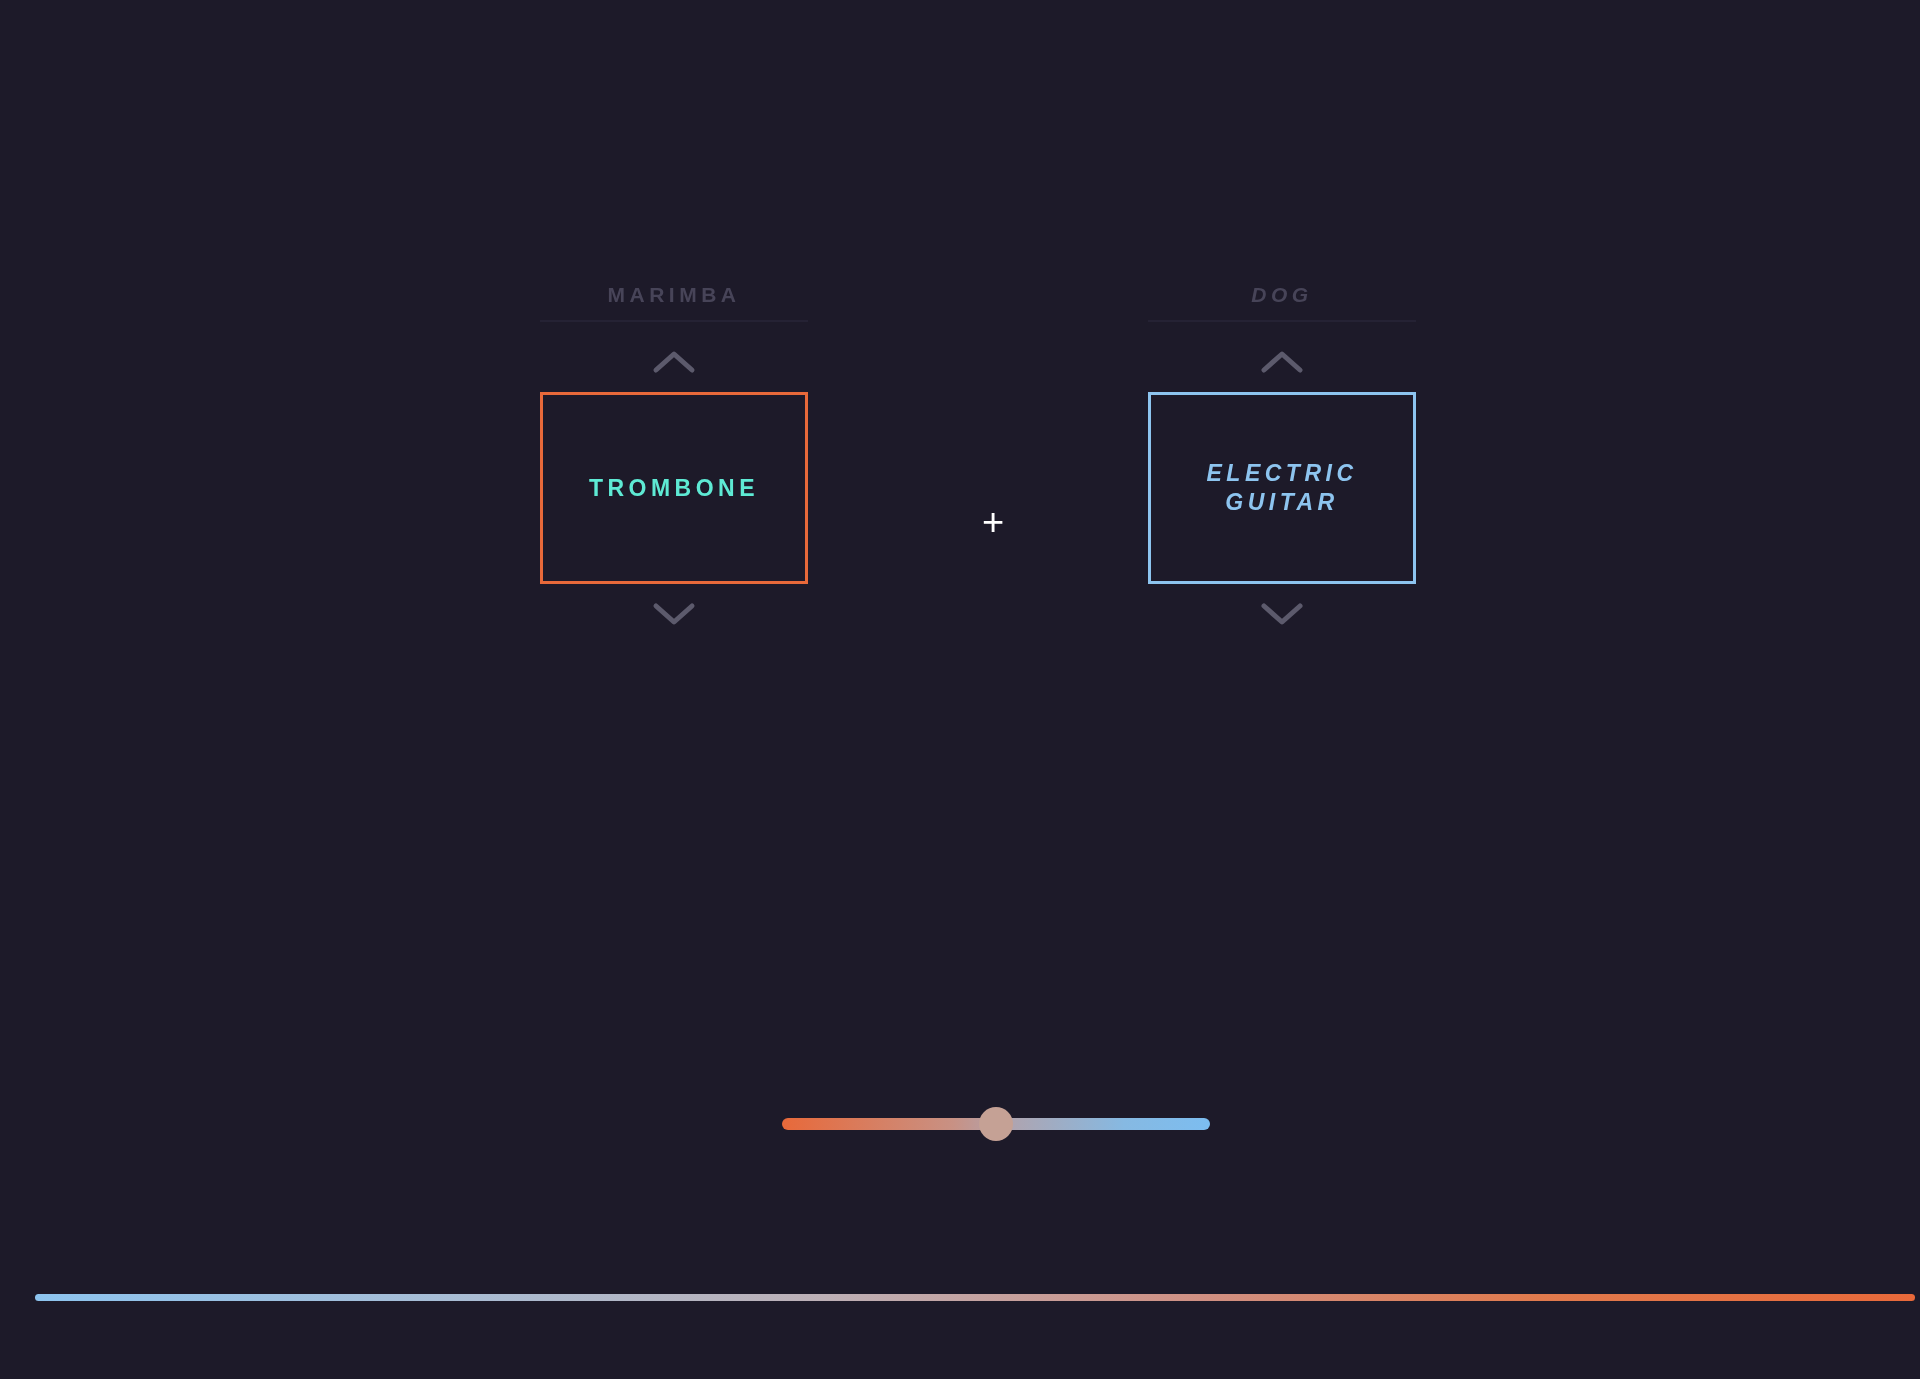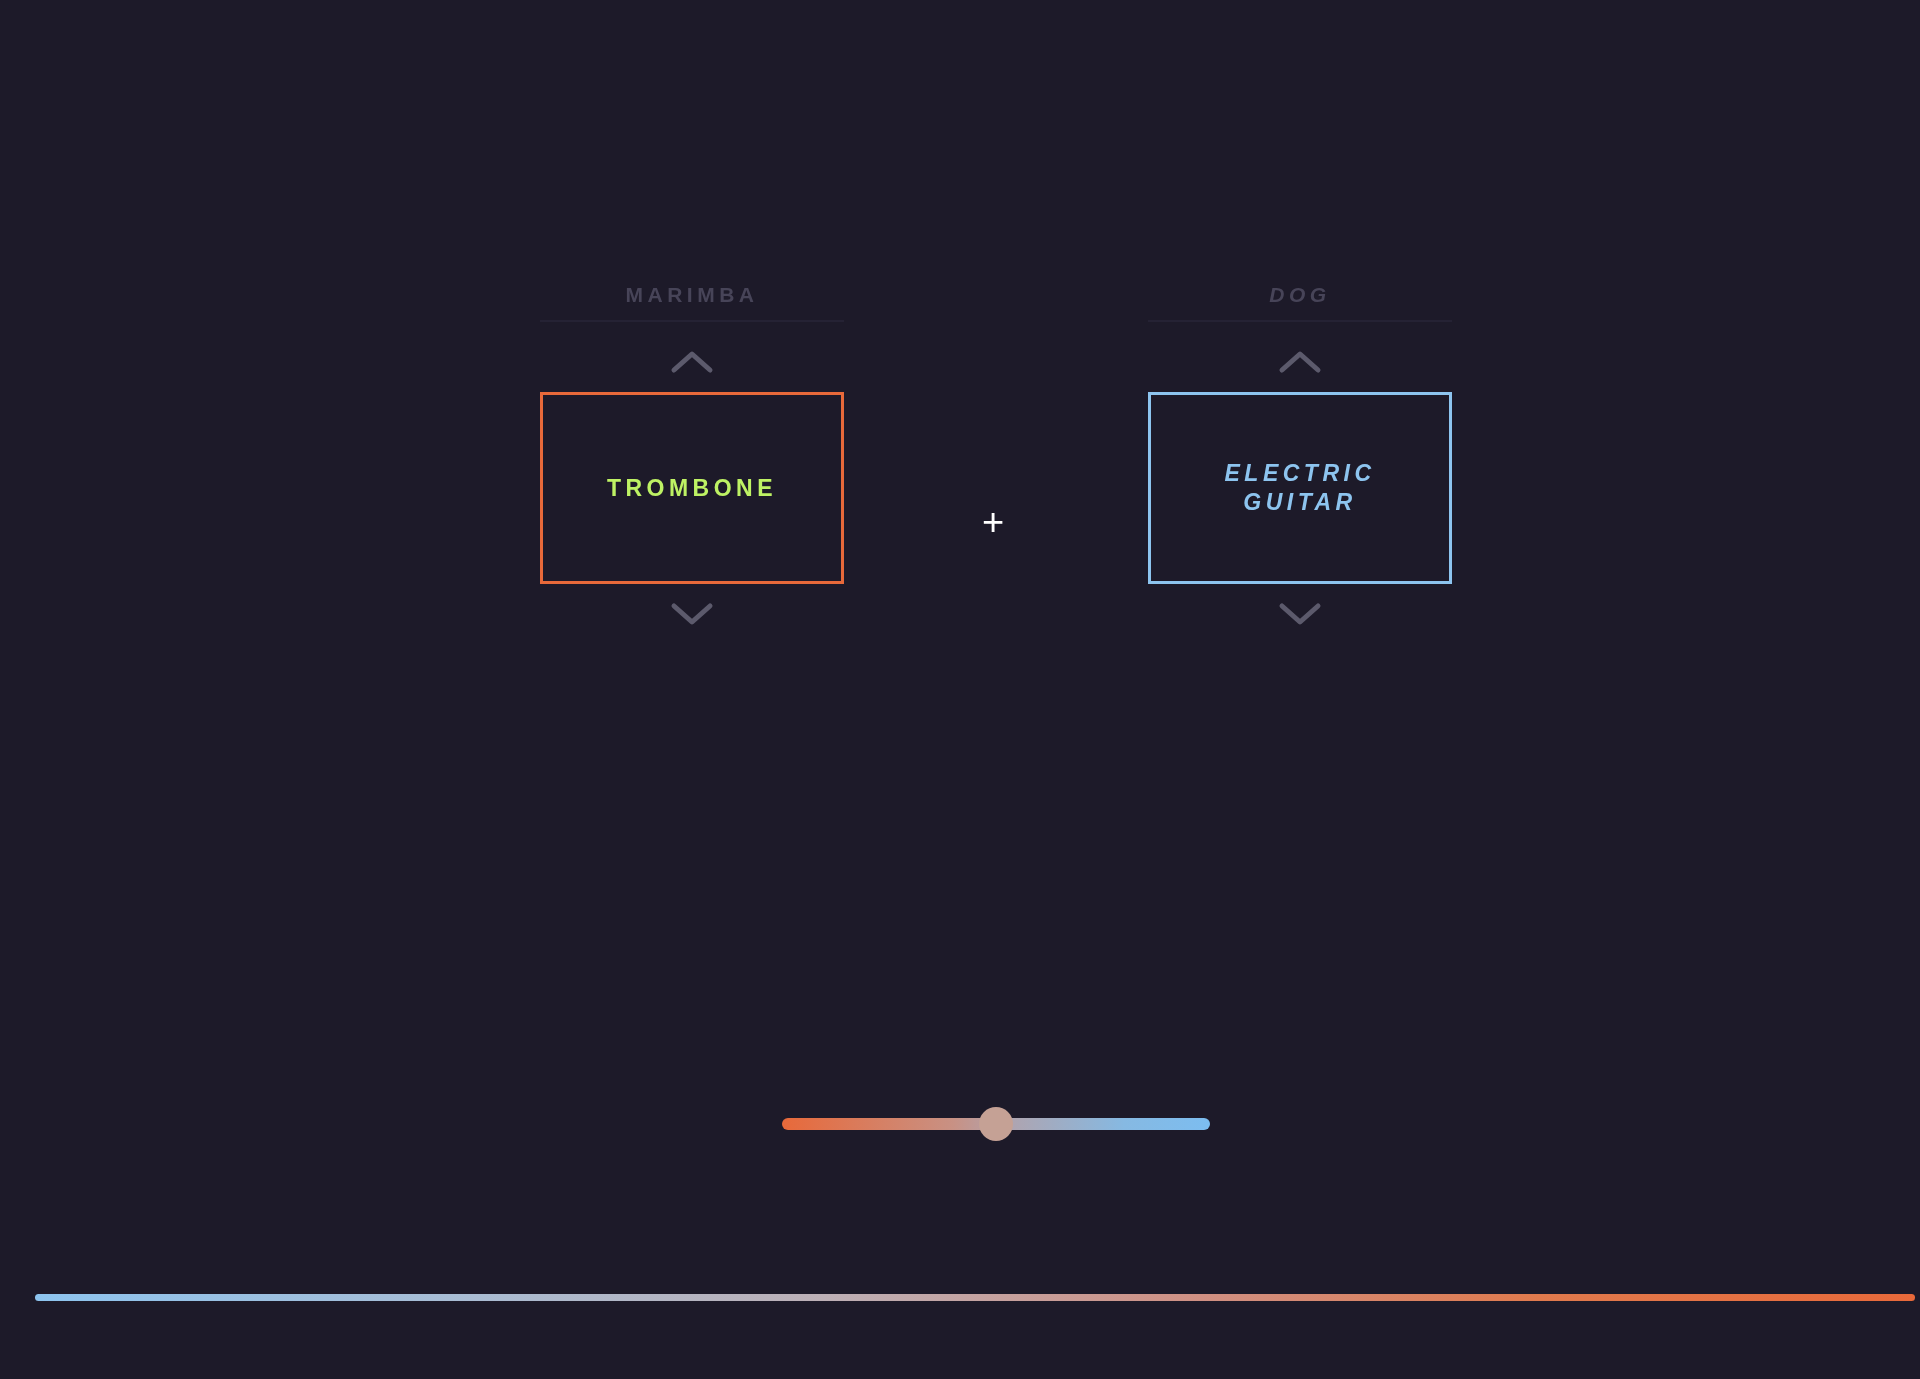--- a/index.html
+++ b/index.html
@@ -17,21 +17,21 @@
   }
 
   .stage {
     position: absolute;
     inset: 0;
   }
 
   
   .mixer-column {
     position: absolute;
-    width: 304px;
+    width: 268px;
     top: 280px;
   }
   .mixer-column.left  { left: 540px; }
   .mixer-column.right { left: 1148px; font-style: italic; }
 
   .ghost-slot {
     height: 52px;
     position: relative;
     text-align: center;
   }
@@ -71,21 +71,21 @@
     text-align: center;
     padding: 0 14px;
   }
   .instrument-card.accent-blue { border-color: #8dc4ef; }
 
   .instrument-label {
     font-size: 23px;
     font-weight: 700;
     letter-spacing: 4.5px;
     line-height: 29px;
-    color: #bef264;
+    color: #5eead4;
     white-space: pre-line;
   }
   .instrument-card.accent-blue .instrument-label { color: #8dc4ef; }
 
   
   .plus-sign {
     position: absolute;
     left: 993px;
     top: 522px;
     transform: translate(-50%, -50%);

